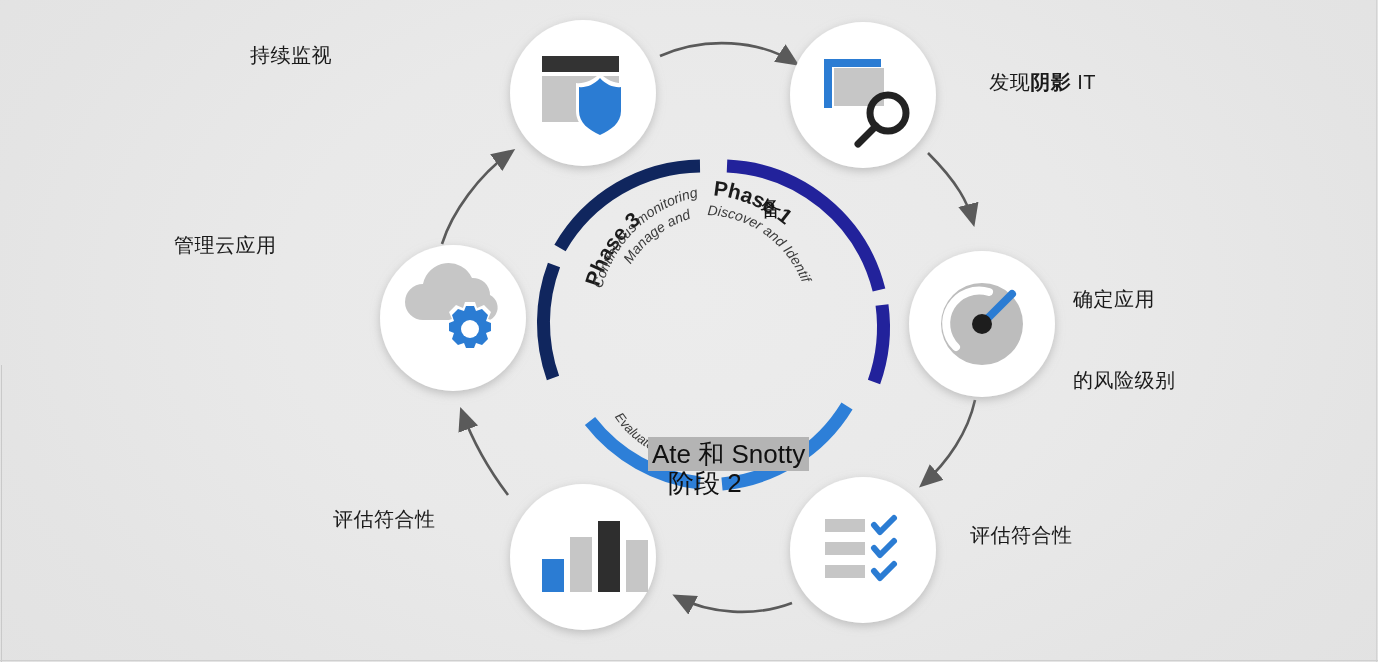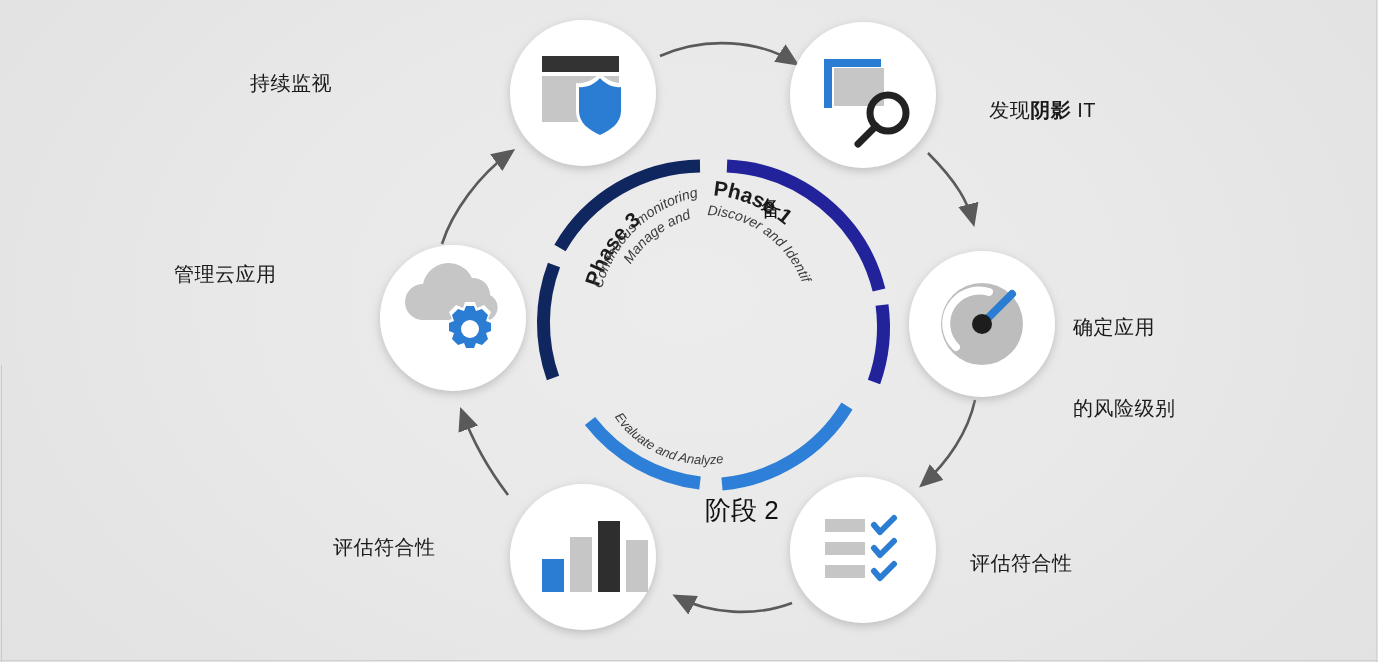--- a/index.html
+++ b/index.html
@@ -56,21 +56,20 @@
   }
 
   
   .olabel {
     position: absolute;
     color: #1a1a1a;
     font-size: 20px;
     line-height: 27px;
     white-space: pre;
     letter-spacing: 0.5px;
-    margin-top: 28px;
   }
   .olabel .semi {
     font-weight: 600;
   }
 
   
   .overlay-hl {
     position: absolute;
     background: #b4b4b4;
     color: #111;
@@ -230,20 +229,21 @@
   </div>
 
   <div class="olabel" style="left:965px; top:42px;">
     <span>发现</span><span class="semi">阴影</span><span> IT</span>
   </div>
 
   <div class="olabel" style="left:970px; top:522px;">评估符合性</div>
 
   <div class="olabel" style="left:333px; top:506px;">评估符合性</div>
 
-  <div class="olabel" style="left:174px; top:233px;">管理云应用</div>
+  <div class="olabel" style="left:174px; top:233px;font-family:Liberation Mono, monospace;">管理云应用</div>
 
   <div class="overlay-glyph" style="left:760px; top:198px;">备</div>
 
-
-  <div class="overlay-plain" style="left:668px; top:494px;margin-left:37px;">阶段 2</div>
+  <div class="overlay-hl" style="left:648px; top:437px;">Ate 和 Snotty</div>
+
+  <div class="overlay-plain" style="left:668px; top:467px;">阶段 2</div>
 
 </div>
 
 </body></html>

